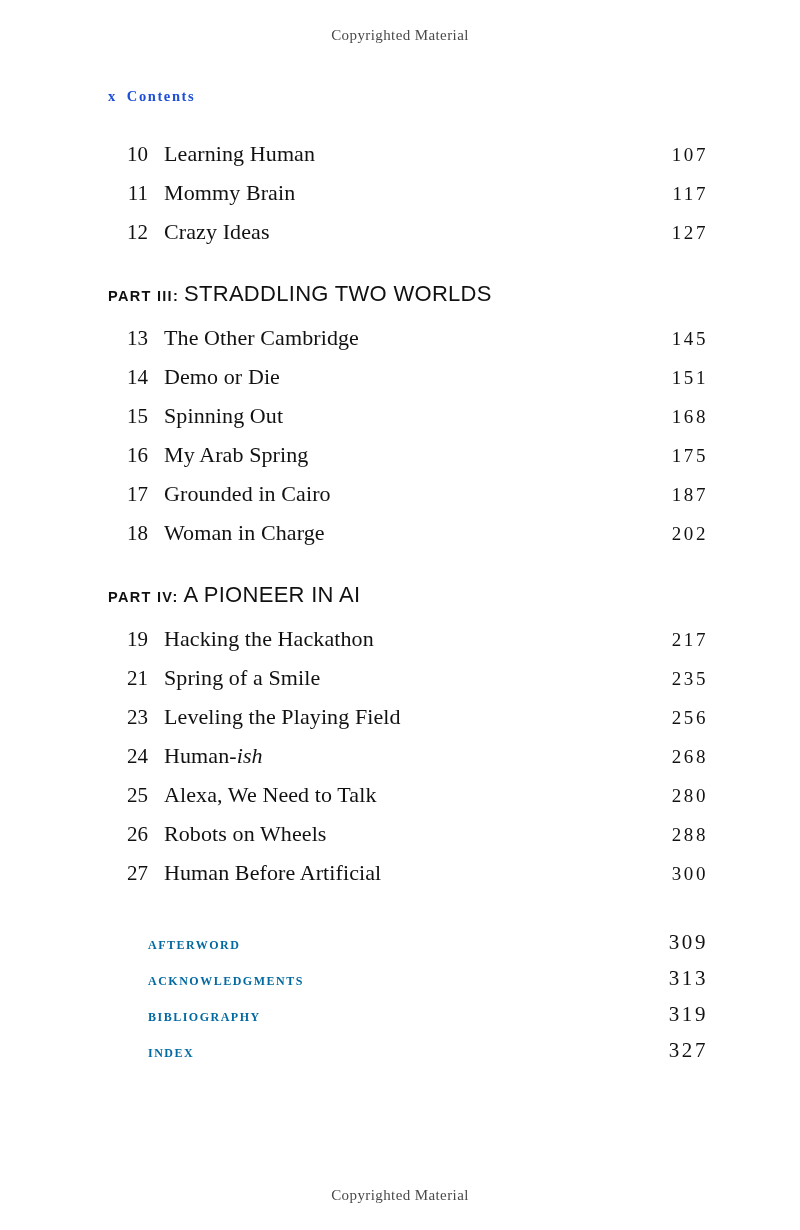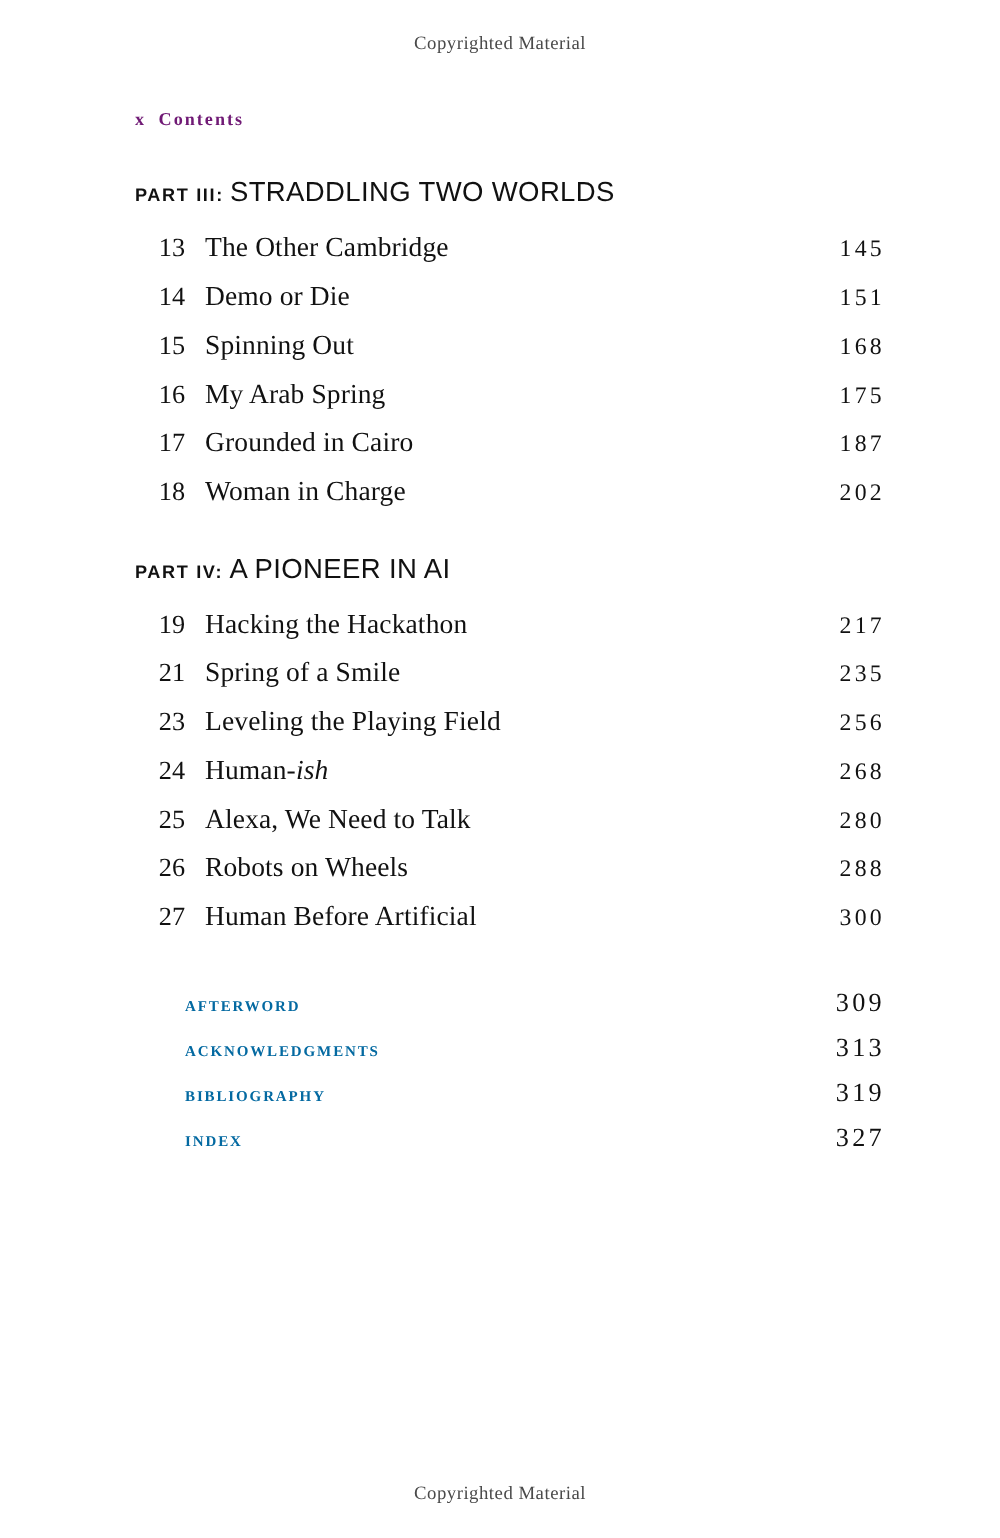--- a/index.html
+++ b/index.html
@@ -40,21 +40,21 @@
     left: 108px;
     top: 88px;
     width: 600px;
   }
 
   .running-head {
     font-family: "Liberation Serif", serif;
     font-size: 14.5px;
     font-weight: bold;
     letter-spacing: 1.6px;
-    color: #701a75;
+    color: #1d4ed8;
     margin-bottom: 36px;
     white-space: nowrap;
   }
   .running-head .folio {
     margin-right: 10px;
   }
 
   .toc {
     width: 600px;
   }
@@ -145,20 +145,37 @@
   <div class="watermark top">Copyrighted Material</div>
 
   <div class="content-area">
 
     <div class="running-head">
       <span class="folio">x</span><span class="head-label">Contents</span>
     </div>
 
     <div class="toc">
 
+      <div>
+        <div class="entry">
+          <span class="num">10</span>
+          <span class="title">Learning Human</span>
+          <span class="page-no">107</span>
+        </div>
+        <div class="entry">
+          <span class="num">11</span>
+          <span class="title">Mommy Brain</span>
+          <span class="page-no">117</span>
+        </div>
+        <div class="entry">
+          <span class="num">12</span>
+          <span class="title">Crazy Ideas</span>
+          <span class="page-no">127</span>
+        </div>
+      </div>
 
       <div class="part-head">
         <span class="part-label">PART III:</span>
         <span class="part-title">STRADDLING TWO WORLDS</span>
       </div>
 
       <div>
         <div class="entry">
           <span class="num">13</span>
           <span class="title">The Other Cambridge</span>

